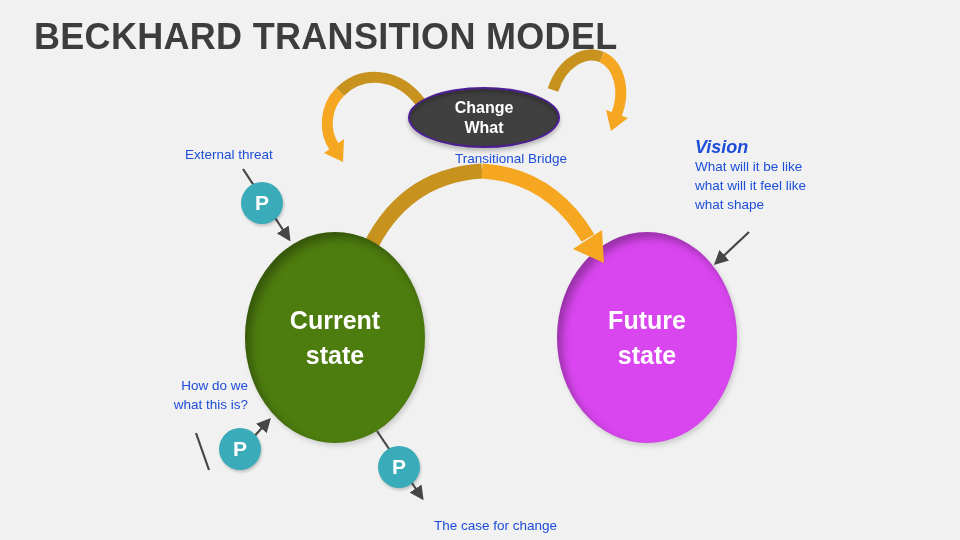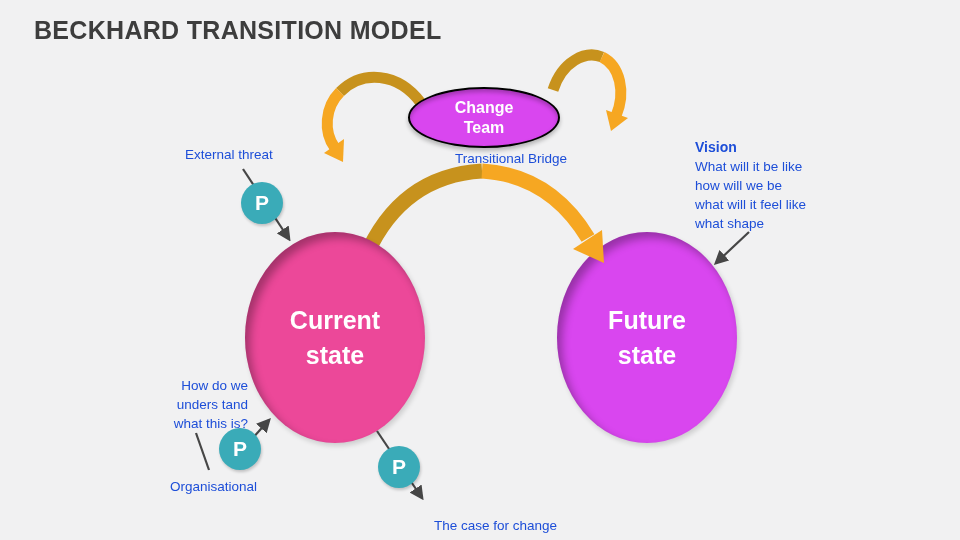--- a/index.html
+++ b/index.html
@@ -5,53 +5,53 @@
   html,body{margin:0;padding:0;}
   body{
     width:960px;height:540px;
     background:#f1f1f2;
     font-family:"Liberation Sans", sans-serif;
     overflow:hidden;
   }
   .slide{position:relative;width:960px;height:540px;background:#f1f1f2;}
   .title{
     position:absolute;left:34px;top:16px;
-    font-size:25px;font-weight:bold;color:#3d3d3d;
+    font-size:36px;font-weight:bold;color:#3d3d3d;
     letter-spacing:.3px;white-space:nowrap;
   }
   svg.layer{position:absolute;left:0;top:0;pointer-events:none;}
   .ellipse{
     position:absolute;border-radius:50%;
     display:flex;align-items:center;justify-content:center;
     text-align:center;color:#fff;font-weight:bold;
   }
   .state-ellipse{
     width:180px;height:211px;top:232px;
     font-size:25px;line-height:1.4;
     box-shadow:inset 5px 6px 9px rgba(0,0,0,.30), 2px 3px 5px rgba(0,0,0,.15);
   }
-  .current{left:245px;background:#ec4899;}
+  .current{left:245px;background:#4d7c0f;}
   .future{left:557px;background:#d946ef;}
   .team-ellipse{
     left:408px;top:87px;width:152px;height:61px;
-    background:#d946ef;border:2px solid #000000;box-sizing:border-box;
+    background:#404040;border:2px solid #4c1d95;box-sizing:border-box;
     font-size:16px;line-height:1.25;
     box-shadow:inset 0 3px 4px rgba(0,0,0,.25), 0 3px 4px rgba(0,0,0,.25);
   }
   .p-circle{
     position:absolute;width:42px;height:42px;border-radius:50%;
     background:#3aabb8;color:#fff;font-weight:bold;font-size:21px;
     display:flex;align-items:center;justify-content:center;
     box-shadow:1px 2px 3px rgba(0,0,0,.2);
   }
   .note{
     position:absolute;font-size:13.5px;line-height:19px;color:#1d4ed8;
   }
   .center{text-align:right;}
-  .vision-title{font-weight:bold;font-size:14px;line-height:20px;}
+  .vision-title{font-weight:bold;font-size:18px;line-height:20px;font-style:italic;}
 </style>
 </head>
 <body>
 
 <div class="slide">
 
   <div class="title">BECKHARD TRANSITION MODEL</div>
 
   <svg class="layer" width="960" height="540">
 
@@ -76,21 +76,21 @@
   <div class="ellipse state-ellipse future">
     <div>
       <div>Future</div>
       <div>state</div>
     </div>
   </div>
 
   <div class="ellipse team-ellipse">
     <div>
       <div>Change</div>
-      <div>Team</div>
+      <div>What</div>
     </div>
   </div>
 
   <svg class="layer" width="960" height="540">
     <defs>
       <marker id="ah" viewBox="0 0 10 10" refX="8" refY="5" markerWidth="6.5" markerHeight="6.5" orient="auto-start-reverse">
         <path d="M 0 0 L 10 5 L 0 10 z" fill="#464646"></path>
       </marker>
     </defs>
 
@@ -114,30 +114,27 @@
     <span>P</span>
   </div>
 
   <div class="note" style="left:185px;top:145px;width:110px;">External threat</div>
 
   <div class="note center" style="left:407px;top:149px;width:160px;">Transitional Bridge</div>
 
   <div class="note" style="left:695px;top:137px;width:200px;">
     <div class="vision-title">Vision</div>
     <div>What will it be like</div>
-    <div>how will we be</div>
     <div>what will it feel like</div>
     <div>what shape</div>
   </div>
 
   <div class="note center" style="left:138px;top:376px;width:110px;">
     <div>How do we</div>
-    <div>unders tand</div>
     <div>what this is?</div>
   </div>
 
   <div class="note center" style="left:147px;top:477px;width:110px;">
-    <div>Organisational</div>
   </div>
 
   <div class="note" style="left:434px;top:489px;margin-top:27px;">The case for change</div>
 
 </div>
 
 </body></html>

